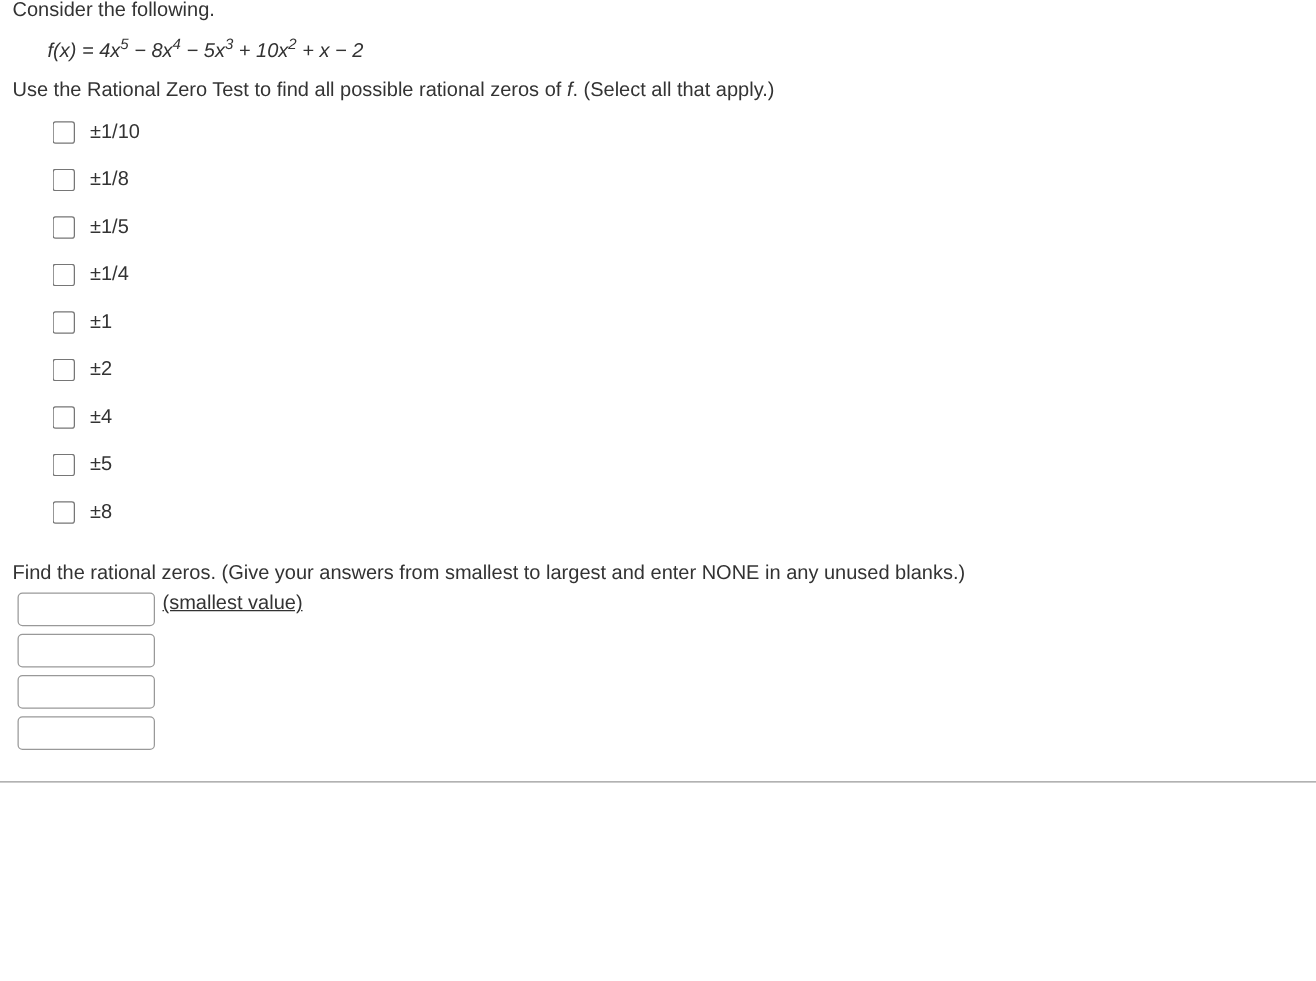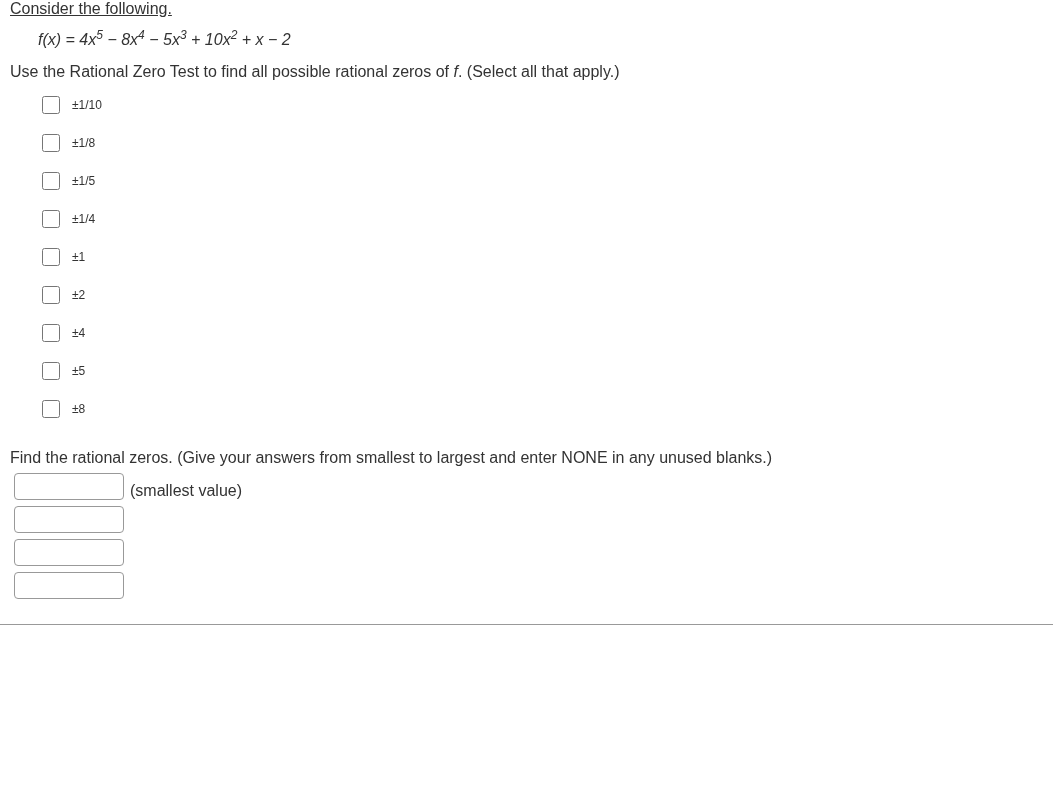--- a/index.html
+++ b/index.html
@@ -6,21 +6,20 @@
     font-family: Arial, Helvetica, sans-serif;
     font-size: 16px;
     color: #333;
     margin: 0;
     padding: 0 10px;
     width: 1033px;
   }
   .intro {
     margin-bottom: 8px;
     margin-top: 0;
-    text-decoration: underline;
   }
   .equation {
     margin: 10px 0 14px 28px;
     font-style: italic;
   }
   .equation .fx { font-style: italic; }
   .equation .var { font-style: italic; }
   .equation sup { font-size: 0.75em; }
   .prompt1 {
     margin-bottom: 12px;
@@ -34,30 +33,31 @@
     align-items: center;
     margin-bottom: 14px;
   }
   .option-row input[type="checkbox"] {
     width: 18px;
     height: 18px;
     margin-right: 12px;
     border-radius: 3px;
   }
   .option-label {
-    font-size: 12px;
+    font-size: 16px;
   }
   .prompt2 {
     margin-top: 28px;
     margin-bottom: 6px;
   }
   .answer-row {
     display: flex;
-    align-items: flex-end;
+    align-items: flex-start;
     margin-bottom: 6px;
+    text-decoration: underline;
   }
   .answer-input {
     width: 100px;
     height: 25px;
     border: 1px solid #999;
     border-radius: 4px;
     font-size: 14px;
     padding: 0 4px;
     margin-left: 4px;
   }

